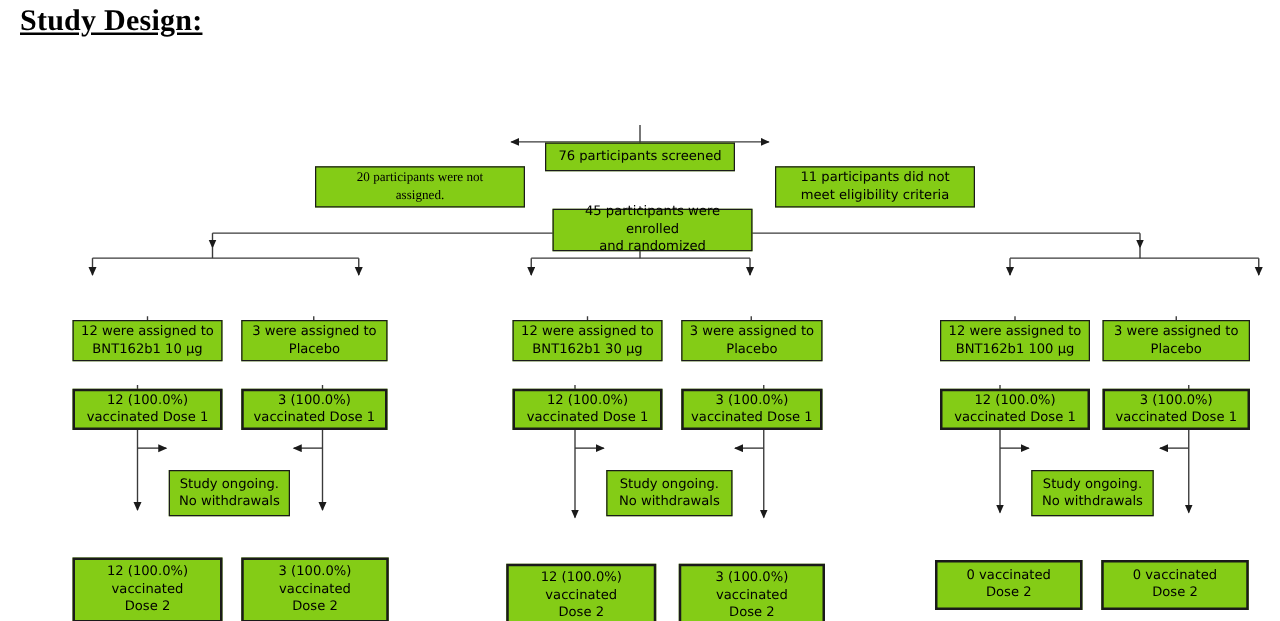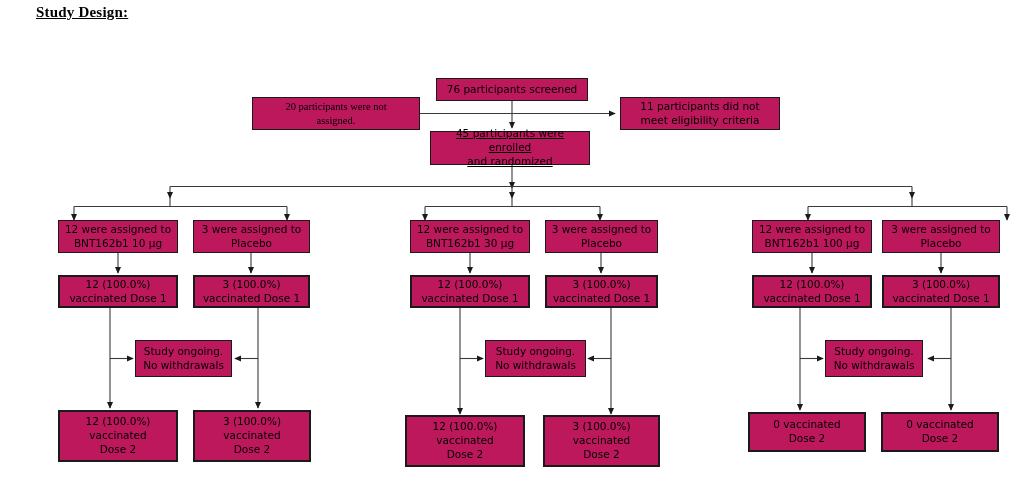--- a/index.html
+++ b/index.html
@@ -11,52 +11,53 @@
     width: 1024px;
     height: 497px;
     position: relative;
     font-family: "DejaVu Sans", sans-serif;
     color: #000000;
     overflow: hidden;
   }
 
   #title {
     position: absolute;
-    left: 36px;
+    left: 16px;
     top: 4px;
     font-family: "Liberation Serif", serif;
-    font-size: 15px;
+    font-size: 24px;
     font-weight: bold;
     text-decoration: underline;
     letter-spacing: 0.2px;
     white-space: nowrap;
   }
 
   #canvas {
     position: absolute;
     left: 0;
     top: 0;
     width: 1024px;
     height: 497px;
   }
 
   .node {
     position: absolute;
     box-sizing: border-box;
-    background: #be185d;
+    background: #84cc16;
     border: 1.6px solid #1a1a1a;
     display: flex;
     align-items: center;
     justify-content: center;
     text-align: center;
     font-size: 10.5px;
     line-height: 1.32;
     padding: 2px 4px;
     white-space: pre-line;
     z-index: 3;
+    margin-top: 36px;
   }
   .node.thin { border-width: 1.2px; }
   .node.thick { border-width: 2px; }
 
   svg line, svg path, svg polygon { shape-rendering: geometricPrecision; }
 </style>
 </head>
 <body>
 
 <div id="title">Study Design:</div>
@@ -121,21 +122,21 @@
 </svg>
 
 <div class="node thin" style="left:436px; top:78px; width:152px; height:23px;">76 participants screened</div>
 
 <div class="node thin" style="left:252px; top:97px; width:168px; height:33px;font-family:Liberation Serif, serif;">20 participants were not
 assigned.</div>
 
 <div class="node thin" style="left:620px; top:97px; width:160px; height:33px;">11 participants did not
 meet eligibility criteria</div>
 
-<div class="node thin" style="left:430px; top:131px; width:160px; height:34px;text-decoration:underline;">45 participants were enrolled
+<div class="node thin" style="left:442px; top:131px; width:160px; height:34px;">45 participants were enrolled
 and randomized</div>
 
 <div class="node thin" style="left:58px; top:220px; width:120px; height:33px;">12 were assigned to
 BNT162b1 10 µg</div>
 <div class="node thin" style="left:193px; top:220px; width:117px; height:33px;">3 were assigned to
 Placebo</div>
 
 <div class="node thick" style="left:58px; top:275px; width:120px; height:33px;">12 (100.0%)
 vaccinated Dose 1</div>
 <div class="node thick" style="left:193px; top:275px; width:117px; height:33px;">3 (100.0%)

